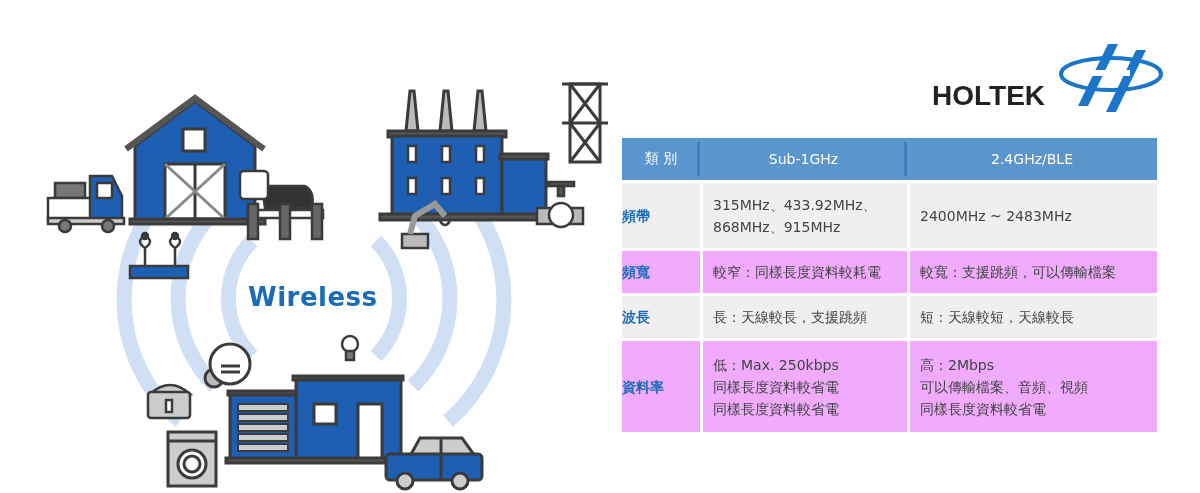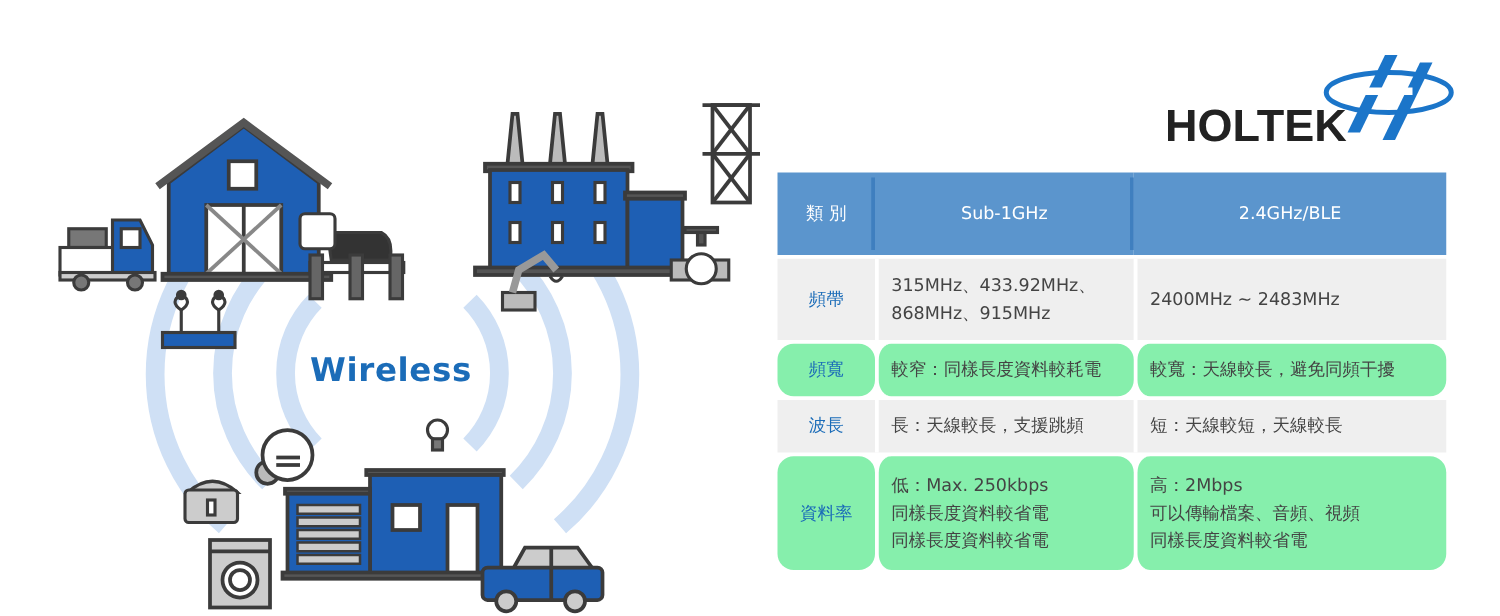--- a/index.html
+++ b/index.html
@@ -3,33 +3,33 @@
 <meta charset="utf-8">
 <style>
   html, body { margin: 0; padding: 0; background: #ffffff; }
   body { width: 1200px; height: 493px; position: relative; overflow: hidden;
          font-family: "DejaVu Sans", "Liberation Sans", sans-serif; }
   .illustration { position: absolute; left: 0; top: 0; width: 620px; height: 493px; margin-top: 36px; }
   .wireless-label { position: absolute; left: 248px; top: 246px; font-size: 26px; font-weight: bold;
                     color: #1b6cb8; letter-spacing: 0.5px; font-family: "DejaVu Sans", sans-serif; }
   .logo { position: absolute; left: 928px; top: 36px; width: 235px; height: 80px; }
   .logo-text { position: absolute; left: 4px; top: 44px; font-family: "Liberation Sans", sans-serif;
-               font-weight: bold; font-size: 36px; color: #222; letter-spacing: 0px; }
+               font-weight: bold; font-size: 28px; color: #222; letter-spacing: 0px; }
   .logo svg { position: absolute; left: 128px; top: 0; }
   table.compare { position: absolute; left: 622px; top: 138px; width: 535px; border-collapse: separate;
                   border-spacing: 0 3px; table-layout: fixed; margin-top: -3px; }
   table.compare th { background: #5b95cd; color: #ffffff; font-weight: normal; font-size: 14px;
-                     height: 42px; padding: 12px; text-align: center; position: relative; }
+                     height: 42px; padding: 0; text-align: center; position: relative; }
   table.compare th.div::after { content: ""; position: absolute; right: 0; top: 4px; bottom: 4px;
                      width: 3px; background: #3f7fbf; }
   table.compare td { font-size: 14px; color: #444; padding: 0 10px; line-height: 22px; vertical-align: middle; }
-  table.compare td.cat { color: #1b6cb8; font-weight: normal; text-align: center; padding: 0; }
+  table.compare td.cat { color: #1b6cb8; font-weight: bold; text-align: left; padding: 0; }
   table.compare td + td { border-left: 3px solid #ffffff; }
   tr.gray td { background: #efefef; }
-  tr.blue td { background: #86efac; border-radius: 13px; }
+  tr.blue td { background: #f0abfc; }
   .col1 { width: 78px; } .col2 { width: 207px; } .col3 { width: 250px; }
 </style>
 </head>
 <body>
 
 <div class="illustration">
   <svg width="620" height="493" viewBox="0 0 620 493">
 
     <g fill="none" stroke="#cfe0f5" stroke-width="15" stroke-linecap="butt">
       <path d="M 252 205 A 82 82 0 0 0 252 320"></path>
@@ -208,21 +208,21 @@
       <td>
         <div>2400MHz ~ 2483MHz</div>
       </td>
     </tr>
     <tr class="blue" style="height:42px">
       <td class="cat">頻寬</td>
       <td>
         <div>較窄：同樣長度資料較耗電</div>
       </td>
       <td>
-        <div>較寬：天線較長，避免同頻干擾</div>
+        <div>較寬：支援跳頻，可以傳輸檔案</div>
       </td>
     </tr>
     <tr class="gray" style="height:42px">
       <td class="cat">波長</td>
       <td>
         <div>長：天線較長，支援跳頻</div>
       </td>
       <td>
         <div>短：天線較短，天線較長</div>
       </td>

